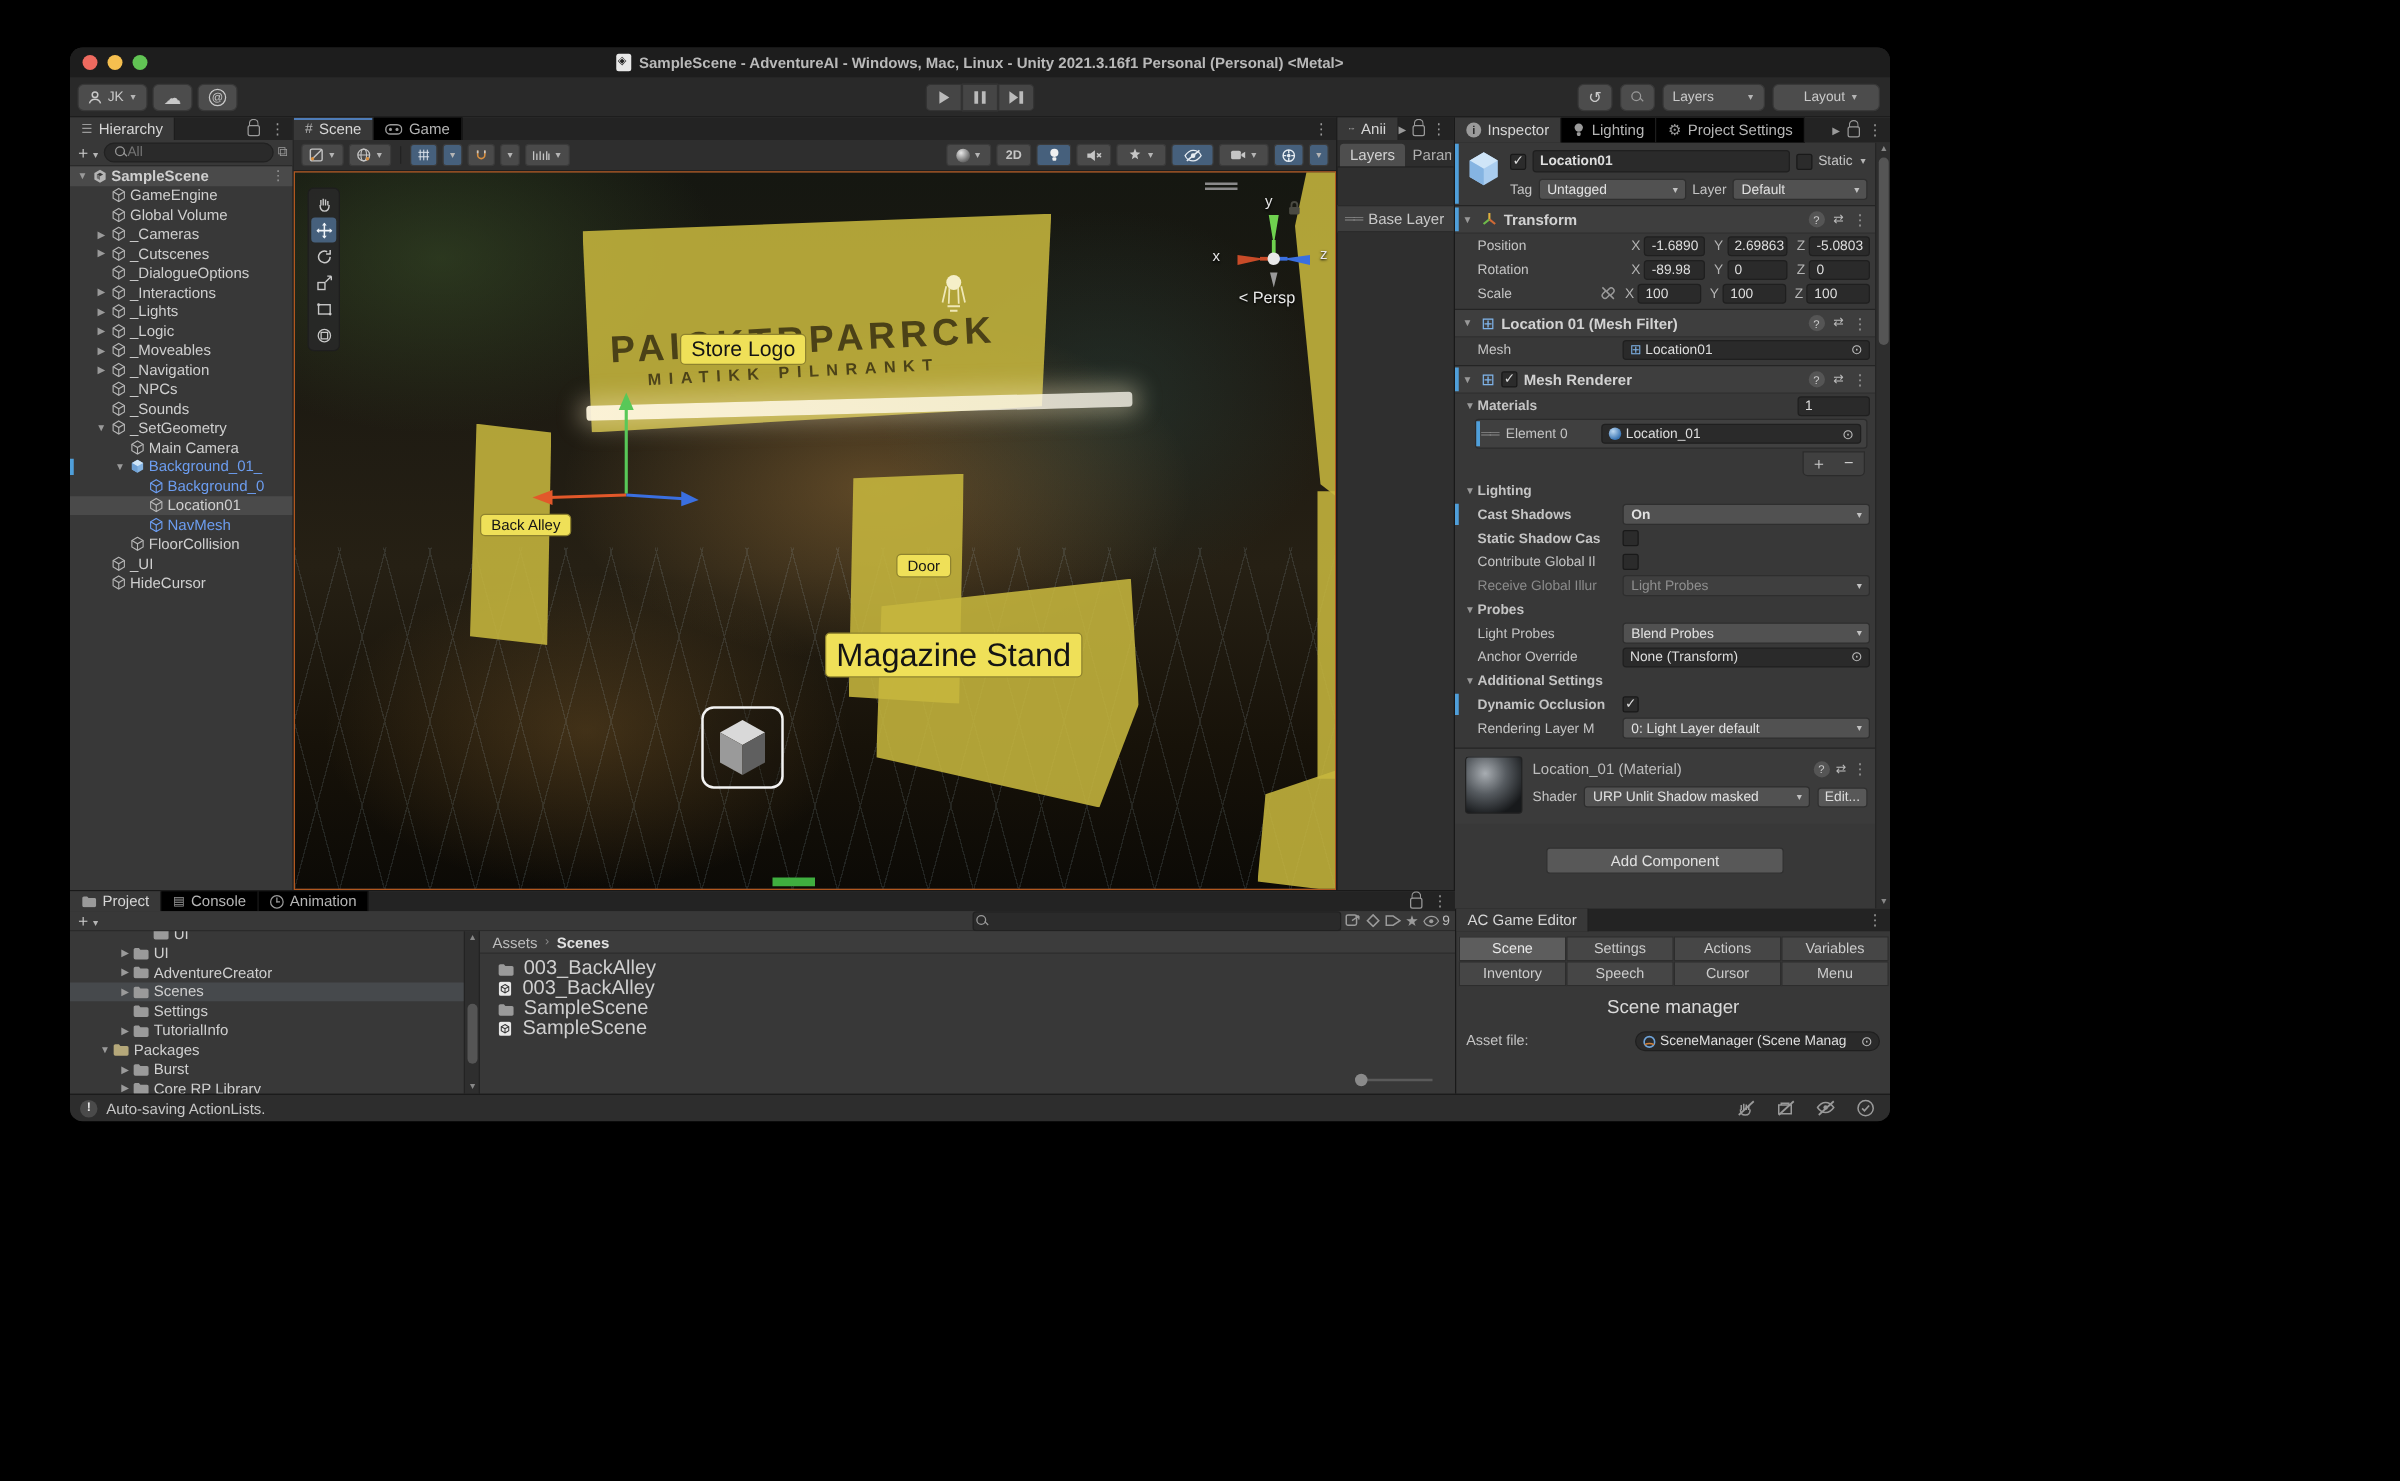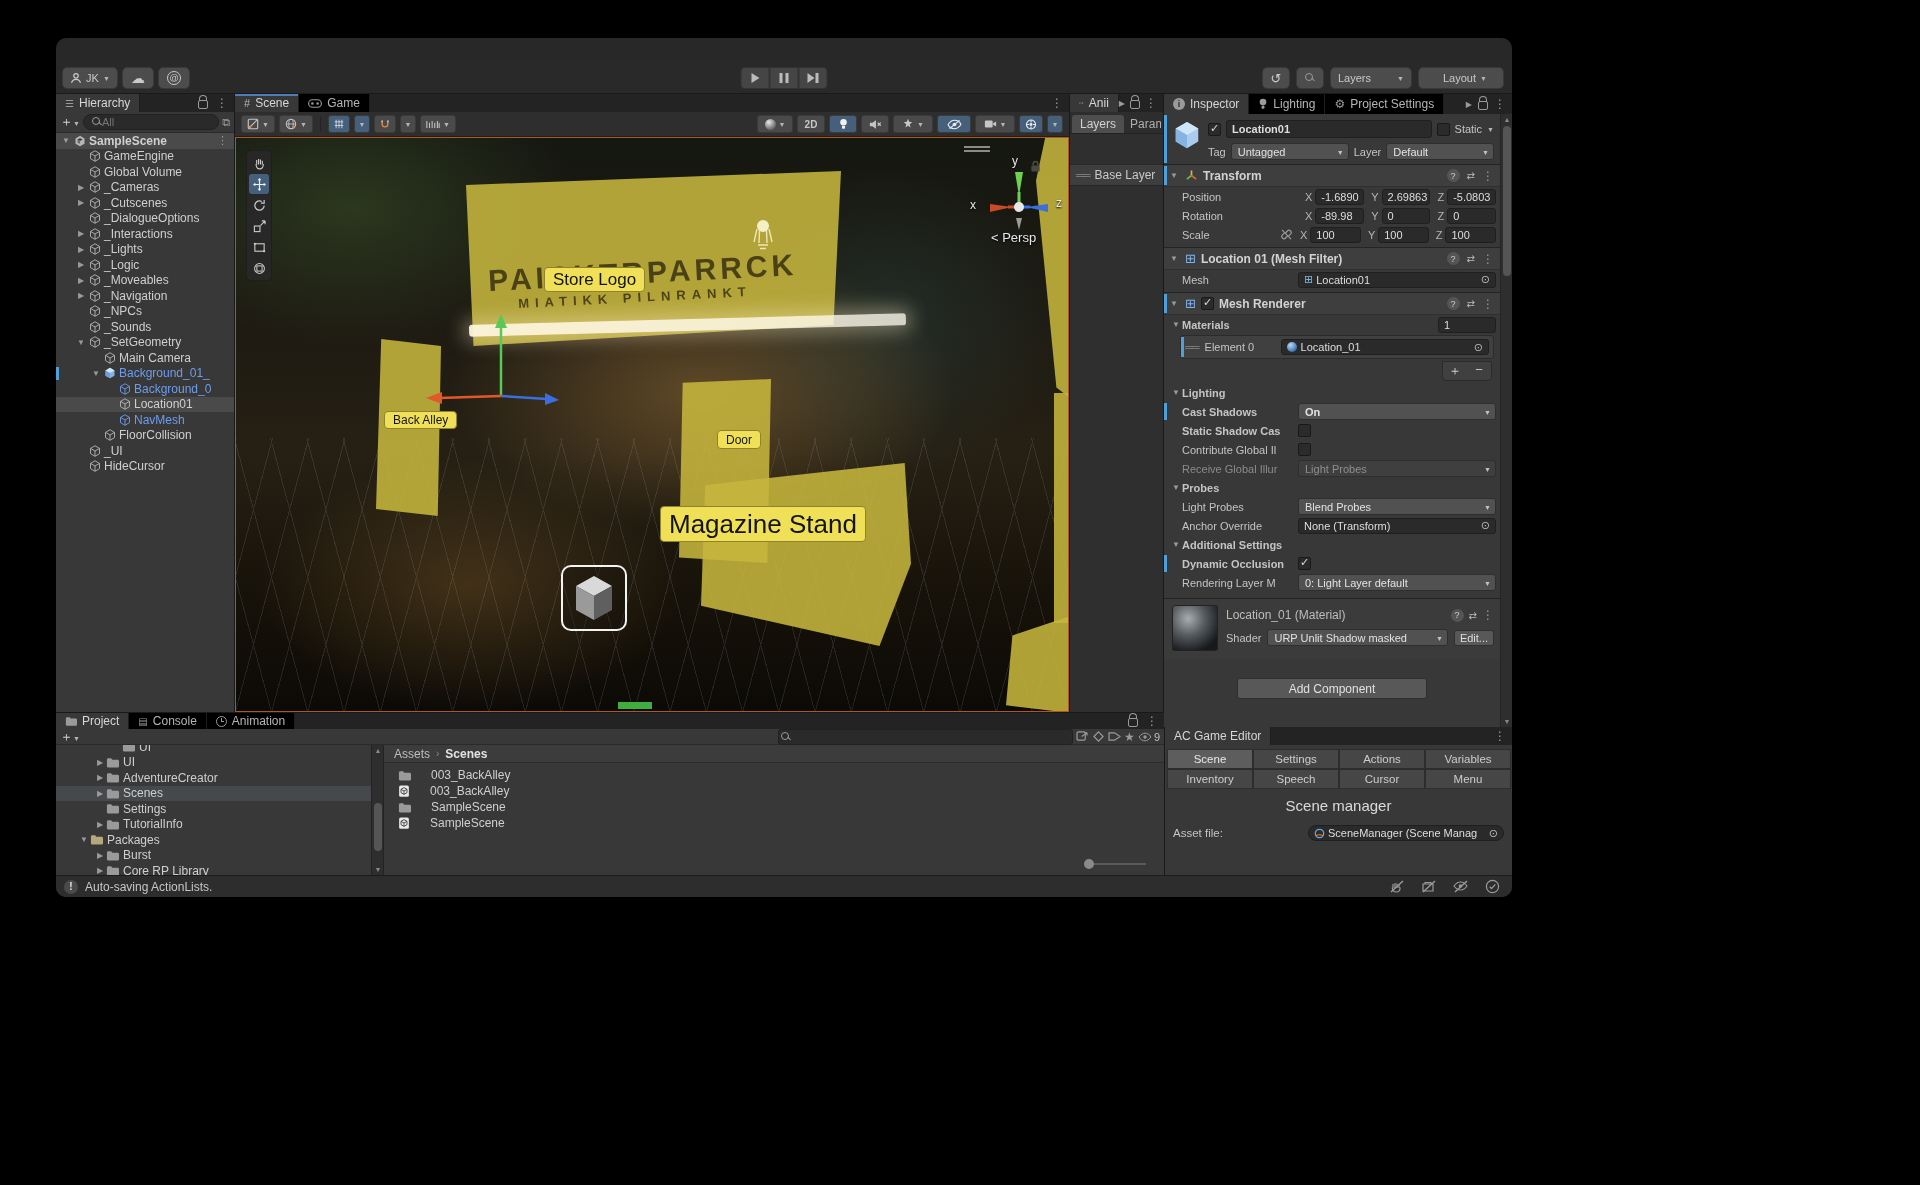--- a/index.html
+++ b/index.html
@@ -118,36 +118,45 @@
 
   
   .proj{position:absolute;left:0;top:674px;width:1108px;height:163px;background:#383838;border-top:1px solid #191919;}
   .ptree{position:absolute;left:0;top:32px;width:316px;bottom:0;overflow:hidden;border-right:1px solid #232323;}
   .prow{display:flex;align-items:center;height:15.5px;font-size:12px;color:#cfcfcf;white-space:nowrap;}
   .prow.sel{background:#46494c;}
   .prow .arrow{width:12px;font-size:8px;color:#9a9a9a;text-align:center;flex:none;}
   .pscroll{position:absolute;left:316px;top:32px;width:12px;bottom:0;background:#2e2e2e;border-right:1px solid #232323;}
   .passets{position:absolute;left:328px;top:32px;right:0;bottom:0;}
   .crumbbar{position:absolute;left:0;top:0;width:100%;height:18px;background:#3c3c3c;border-bottom:1px solid #2c2c2c;display:flex;align-items:center;padding:0 10px;gap:6px;font-size:12px;color:#bdbdbd;}
-  .arow{display:flex;align-items:center;gap:20px;height:16px;font-size:12px;color:#cfcfcf;padding-left:14px;}
+  .arow{display:flex;align-items:center;gap:8px;height:16px;font-size:16px;color:#cfcfcf;padding-left:14px;}
   .zoomslider{position:absolute;right:18px;bottom:10px;width:60px;height:2px;background:#5a5a5a;}
   .zoomknob{position:absolute;left:-2px;top:-4px;width:10px;height:10px;border-radius:50%;background:#8a8a8a;}
 
   
   .status{position:absolute;left:0;top:837px;width:100%;height:22px;background:#2d2d2d;border-top:1px solid #1b1b1b;display:flex;align-items:center;padding:0 8px;gap:7px;font-size:12px;color:#c6c6c6;}
   .warnico{width:14px;height:14px;border-radius:50%;background:#4a4a4a;color:#e8e8e8;font-size:10px;font-weight:bold;display:flex;align-items:center;justify-content:center;}
   .statico{margin-left:0;color:#9a9a9a;}
   .folder-svg{flex:none;}
 </style>
 </head>
 <body>
 
 <div class="screen">
 <div class="win">
 
+  <div class="titlebar">
+    <span class="tl" style="left:10px;background:#ee6a5f"></span>
+    <span class="tl" style="left:30px;background:#f5bf4f"></span>
+    <span class="tl" style="left:50px;background:#61c454"></span>
+    <span class="titletext">
+      <span class="doc-ico"></span>
+      <span>SampleScene - AdventureAI - Windows, Mac, Linux - Unity 2021.3.16f1 Personal (Personal) &lt;Metal&gt;</span>
+    </span>
+  </div>
 
   <div class="toolbar">
     <div class="tbtn" style="left:6px;width:56px">
       <svg width="12" height="12" viewBox="0 0 14 14">
             <circle cx="7" cy="4.5" r="2.6" fill="none" stroke="#c9c9c9" stroke-width="1.4"></circle>
             <path d="M1.8 12.5a5.4 5.4 0 0 1 10.4 0" fill="none" stroke="#c9c9c9" stroke-width="1.4"></path>
           </svg>
       <span>JK</span>
       <span class="caret">▼</span>
     </div>
@@ -611,21 +620,21 @@
           <circle cx="43" cy="49" r="5" fill="#e8e8e8"></circle>
           <path d="M40 60h6l-3 12z" fill="#9a9a9a"></path>
         </svg>
         <span class="axislbl" style="position:absolute;left:-6px;top:40px">x</span>
         <span class="axislbl" style="position:absolute;left:80px;top:38px">z</span>
       </div>
       <div class="axislbl abs" style="left:755px;top:92px;font-size:13px">&lt; Persp</div>
 
       <div class="vlabel" style="left:308px;top:129px;height:25px;font-size:17px">Store Logo</div>
       <div class="vlabel" style="left:148px;top:273px;height:18px;font-size:12px">Back Alley</div>
-      <div class="vlabel" style="left:481px;top:292px;height:19px;font-size:12px">Door</div>
+      <div class="vlabel" style="left:481px;top:305px;height:19px;font-size:12px">Door</div>
       <div class="vlabel" style="left:424px;top:368px;height:36px;font-size:26px">Magazine Stand</div>
 
       <div class="toolcol">
         <div class="toolbtn">
               <svg width="13" height="13" viewBox="0 0 14 14">
                 <path d="M4 8V3.2M6 8V2.2M8 8V2.8M10 8V4M3.3 7.5c0 3.3 1.6 5.3 3.9 5.3s3.9-2 3.9-5.3" fill="none" stroke="#c9c9c9" stroke-width="1.2"></path>
               </svg>
             </div>
         <div class="toolbtn blue">
               <svg width="13" height="13" viewBox="0 0 14 14">

